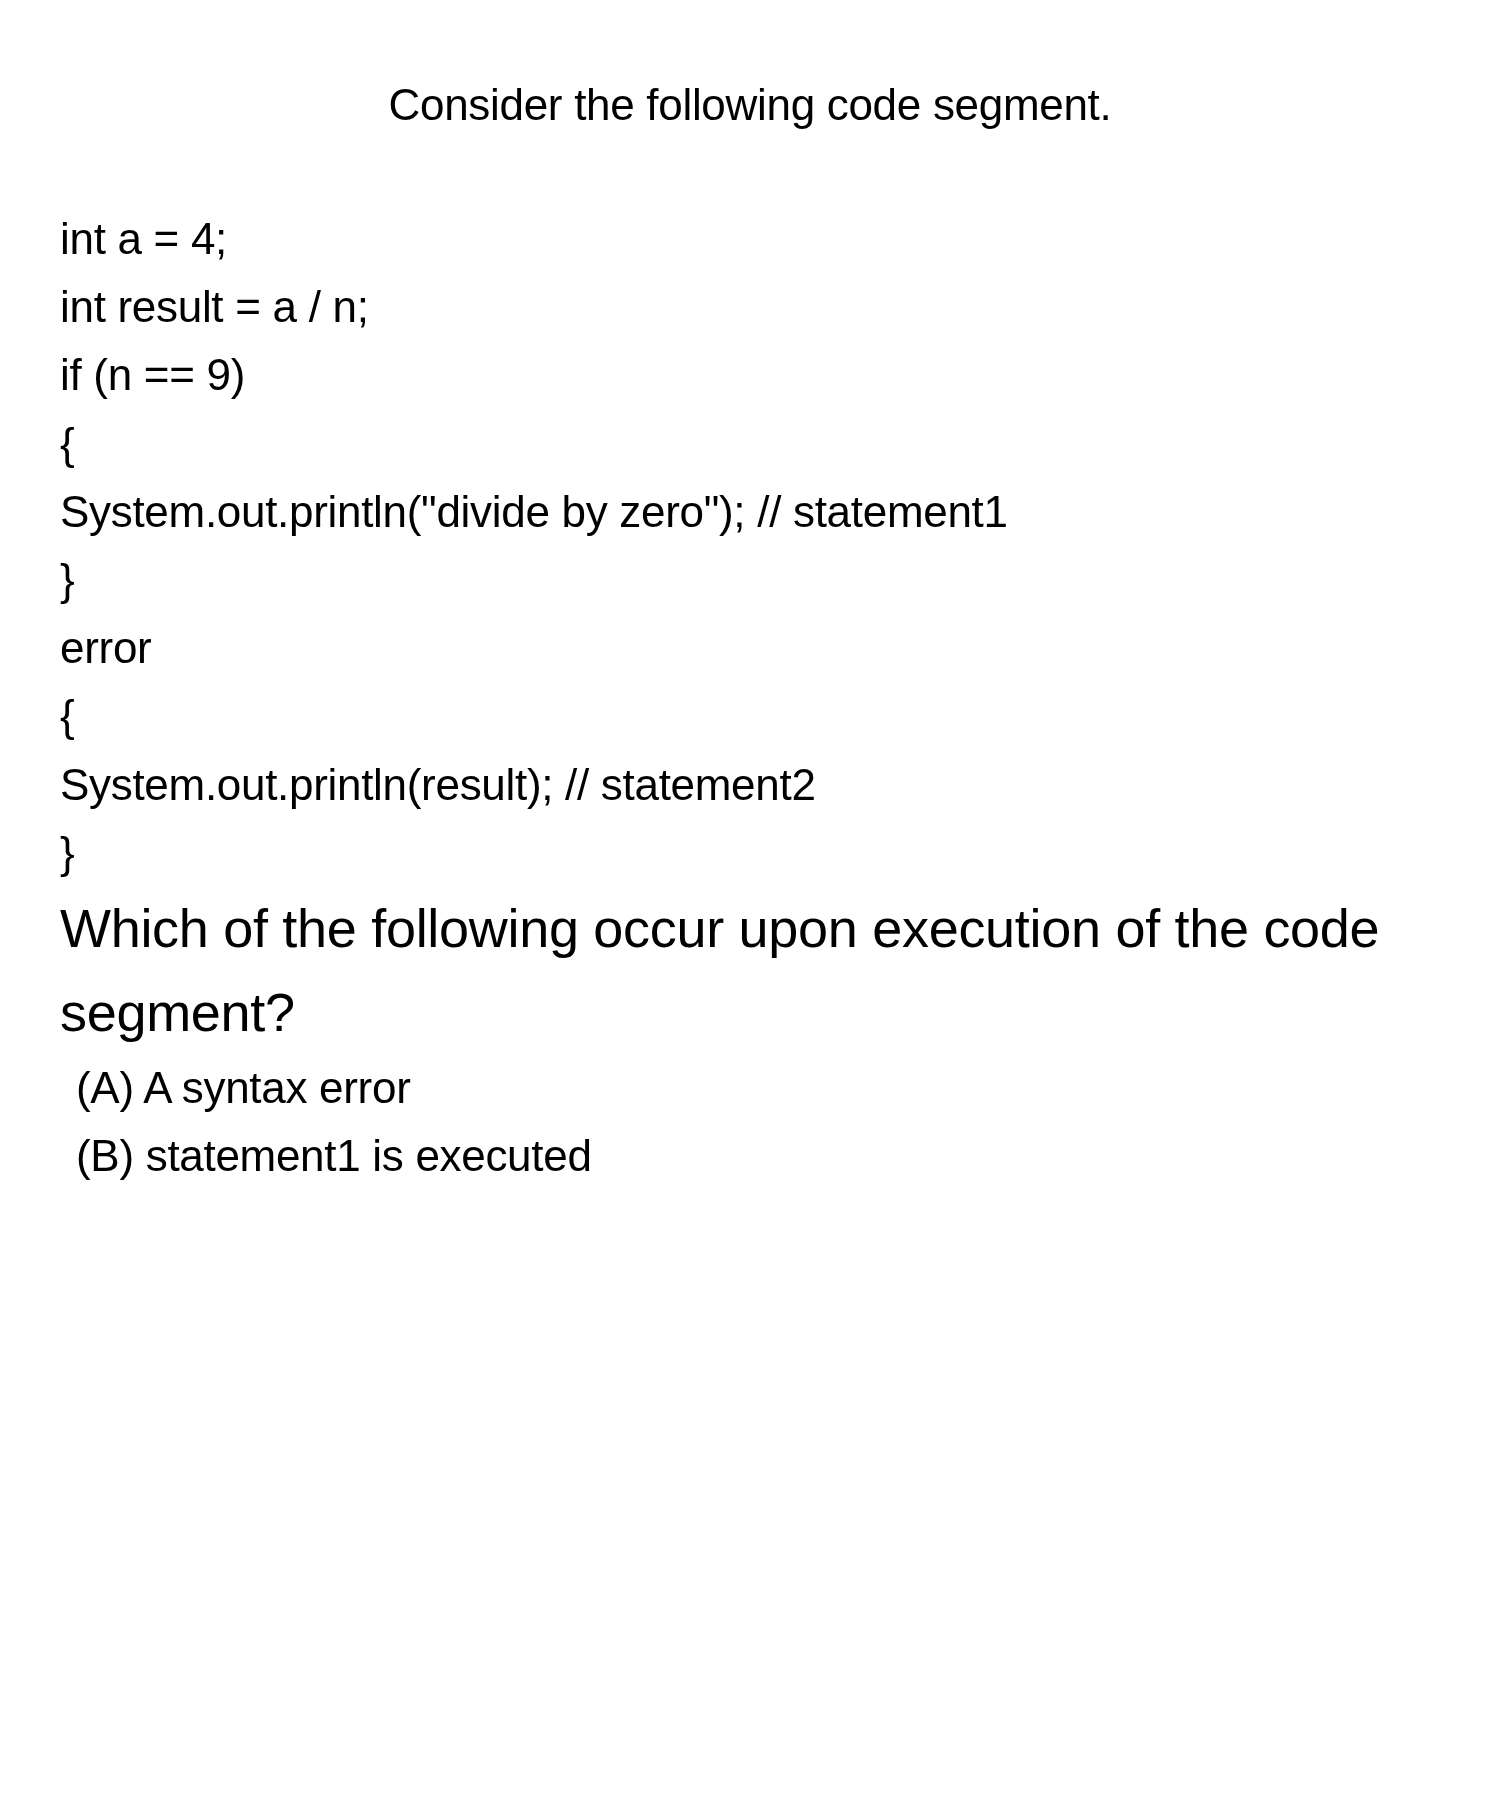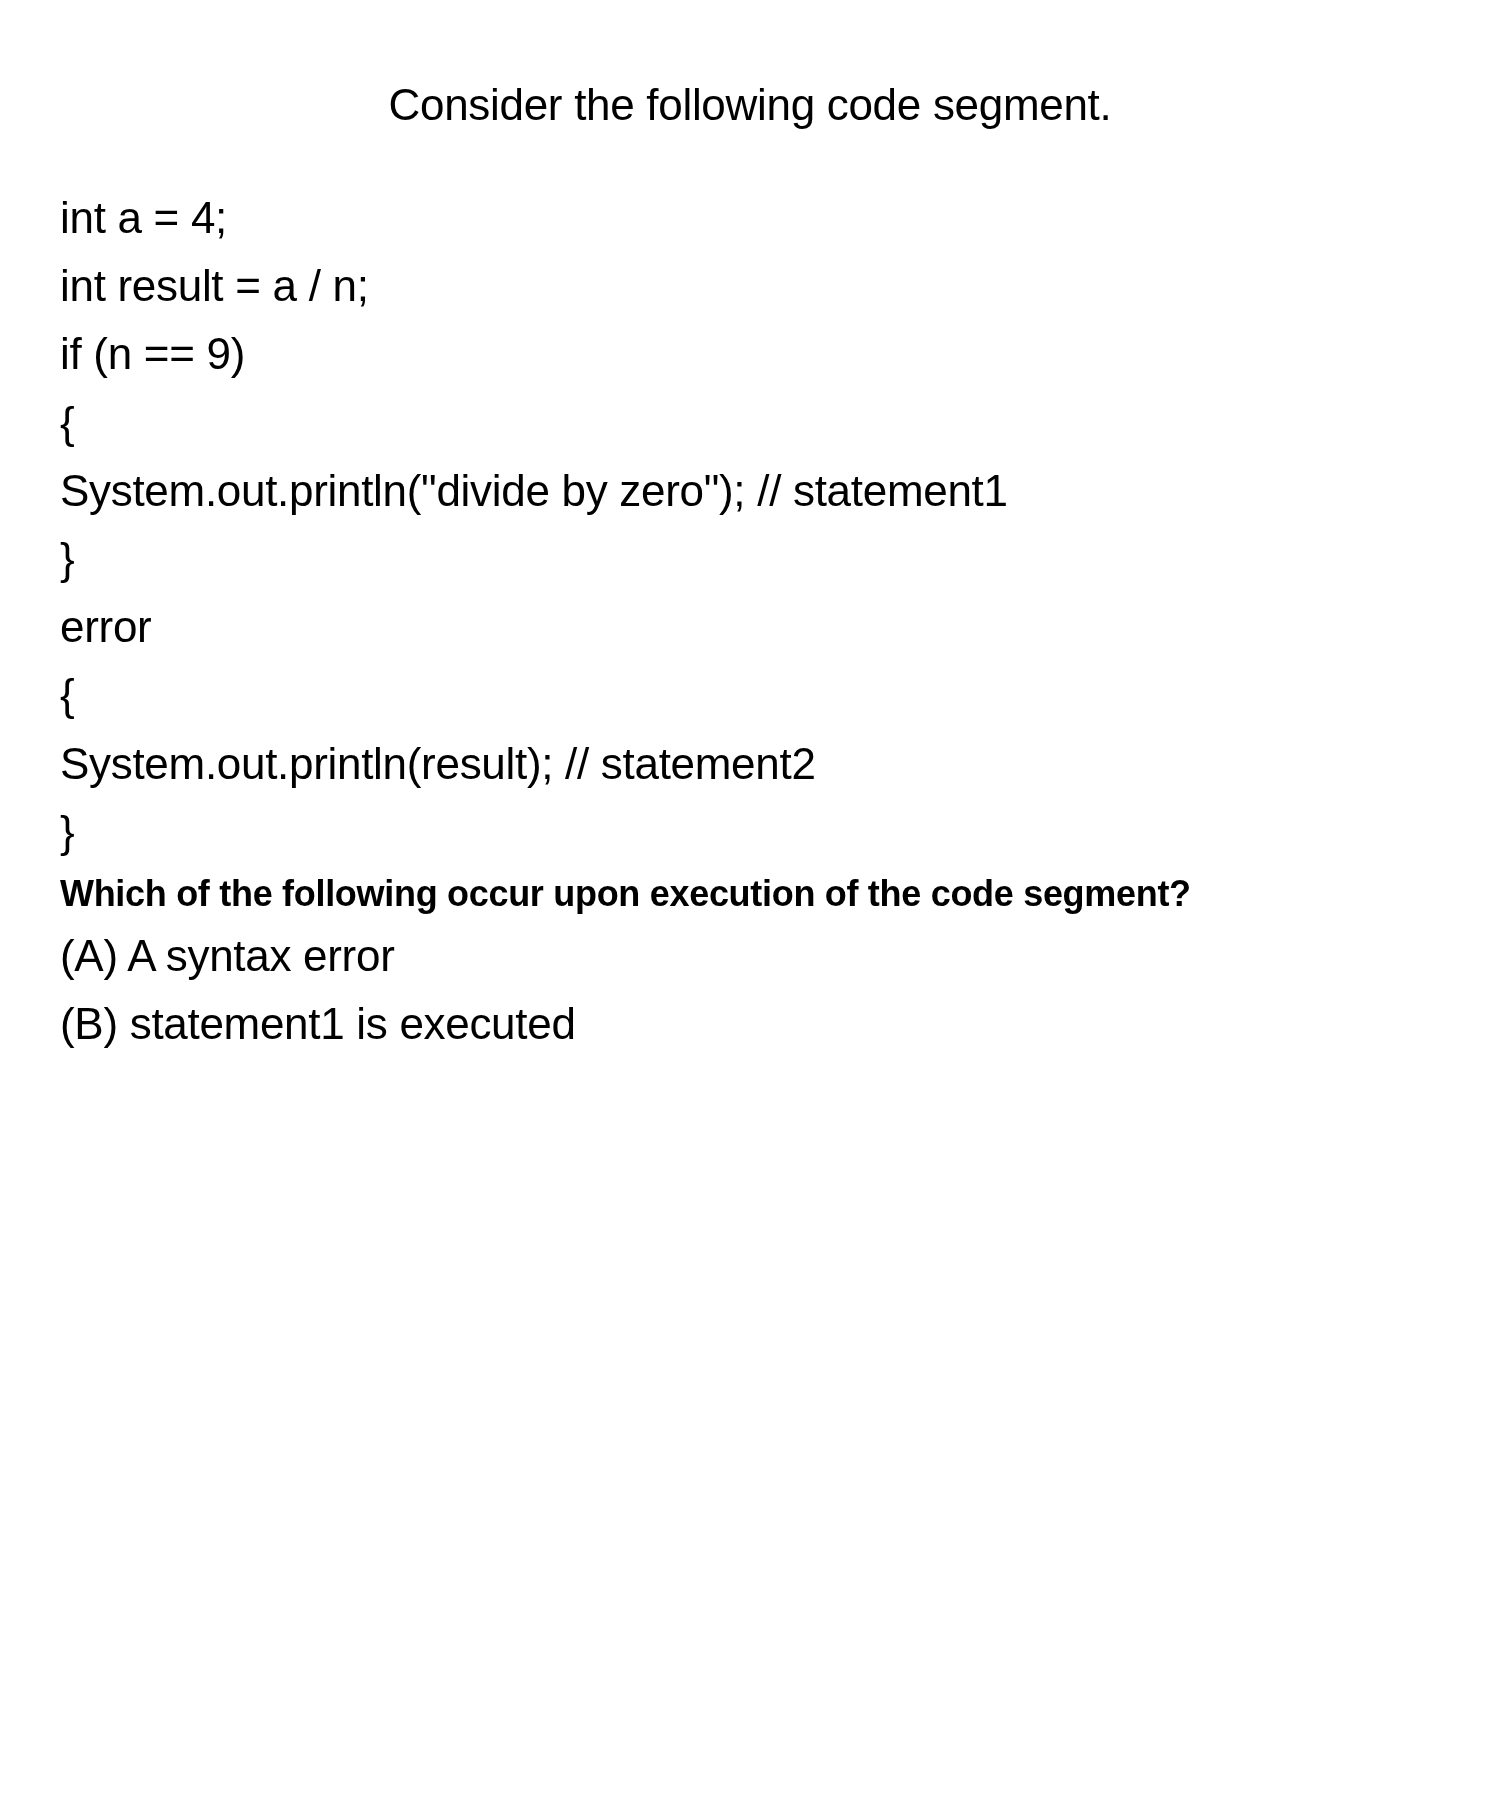--- a/index.html
+++ b/index.html
@@ -15,46 +15,47 @@
       padding: 80px 60px;
       color: #000000;
     }
     .container {
       width: 100%;
     }
     .title {
       font-size: 44px;
       font-weight: 400;
       text-align: center;
-      margin-bottom: 54px;
+      margin-bottom: 75px;
       letter-spacing: -0.3px;
     }
     .code-block {
       font-size: 44px;
       font-weight: 400;
       line-height: 1.55;
       letter-spacing: -0.3px;
       margin-bottom: 0;
     }
     .code-line {
       display: block;
     }
     .question-text {
-      font-size: 36px;
-      font-weight: 700;
+      font-size: 54px;
+      font-weight: 400;
       line-height: 1.55;
       letter-spacing: -0.3px;
       margin-top: 0;
     }
     .option {
       font-size: 44px;
       font-weight: 400;
       line-height: 1.55;
       letter-spacing: -0.3px;
       display: block;
+      margin-left: 16px;
     }
   </style>
 </head>
 <body>
 
 <div class="container">
   <div class="title">Consider the following code segment.</div>
 
   <div class="code-block">
     <span class="code-line">int a = 4;</span>

